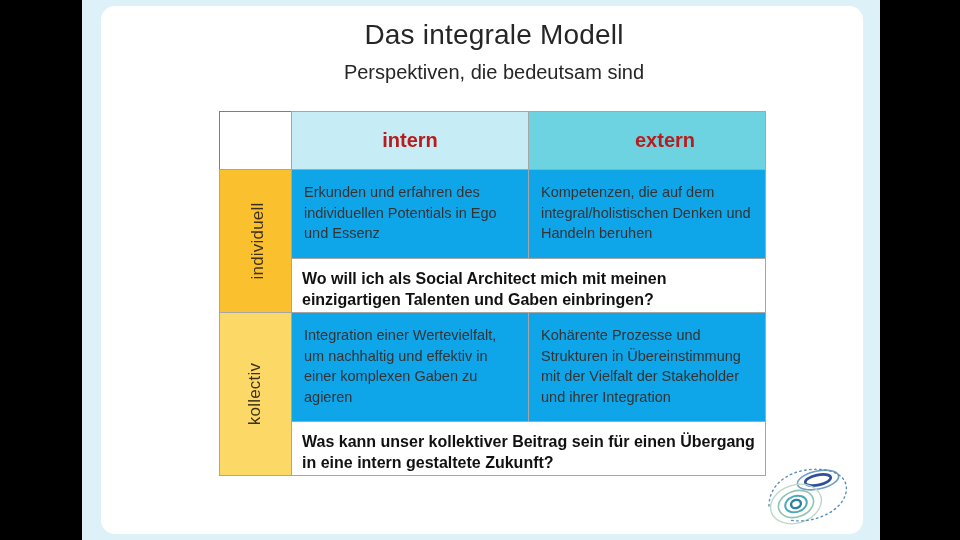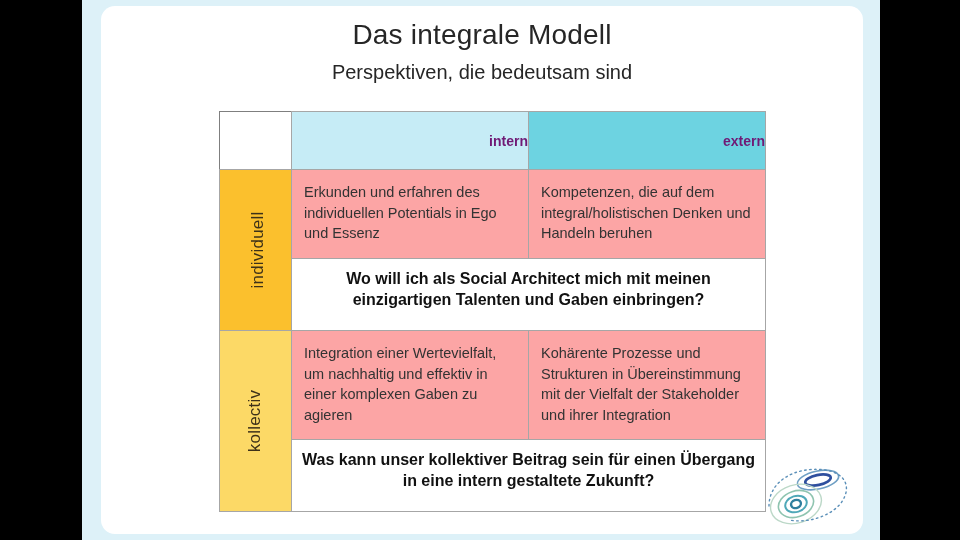--- a/index.html
+++ b/index.html
@@ -37,21 +37,21 @@
     width: 762px;
     height: 528px;
     background: #ffffff;
     border-radius: 14px;
     overflow: hidden;
   }
 
   
   #title-block {
     position: absolute;
-    left: 0;
+    left: 12px;
     top: 12px;
     width: 100%;
     text-align: center;
   }
   #slide-title {
     font-size: 28px;
     font-weight: 400;
     color: #262626;
     letter-spacing: 0.2px;
     line-height: 1.2;
@@ -84,25 +84,25 @@
 
   
   .hdr-empty {
     height: 58px;
     background: #ffffff;
     border-top: 1px solid #7f7f7f !important;
     border-left: 1px solid #7f7f7f !important;
   }
   .hdr-intern, .hdr-extern {
     height: 58px;
-    text-align: right;
+    text-align: center;
     vertical-align: middle !important;
-    font-size: 14px;
+    font-size: 20px;
     font-weight: bold;
-    color: #701a75;
+    color: #b91c1c;
   }
   .hdr-intern { background: #c6ecf6; }
   .hdr-extern { background: #6dd3e1; padding-left: 36px; }
 
   
   .lbl-cell {
     position: relative;
     padding: 0;
     vertical-align: middle !important;
     text-align: center;
@@ -117,27 +117,27 @@
     color: #3d3119;
     letter-spacing: 0.2px;
   }
 
   
   .body-cell {
     padding: 12px 12px 14px 12px;
     font-size: 14.5px;
     line-height: 1.42;
     color: #333333;
-    background: #fca5a5;
+    background: #0ea5e9;
   }
 
   
   .question-cell {
-    padding: 9px 10px 20px 10px;
-    text-align: center;
+    padding: 9px 10px 2px 10px;
+    text-align: left;
     font-size: 16px;
     font-weight: bold;
     line-height: 1.32;
     color: #111111;
     background: #ffffff;
     vertical-align: middle !important;
   }
 
   
   #logo {

